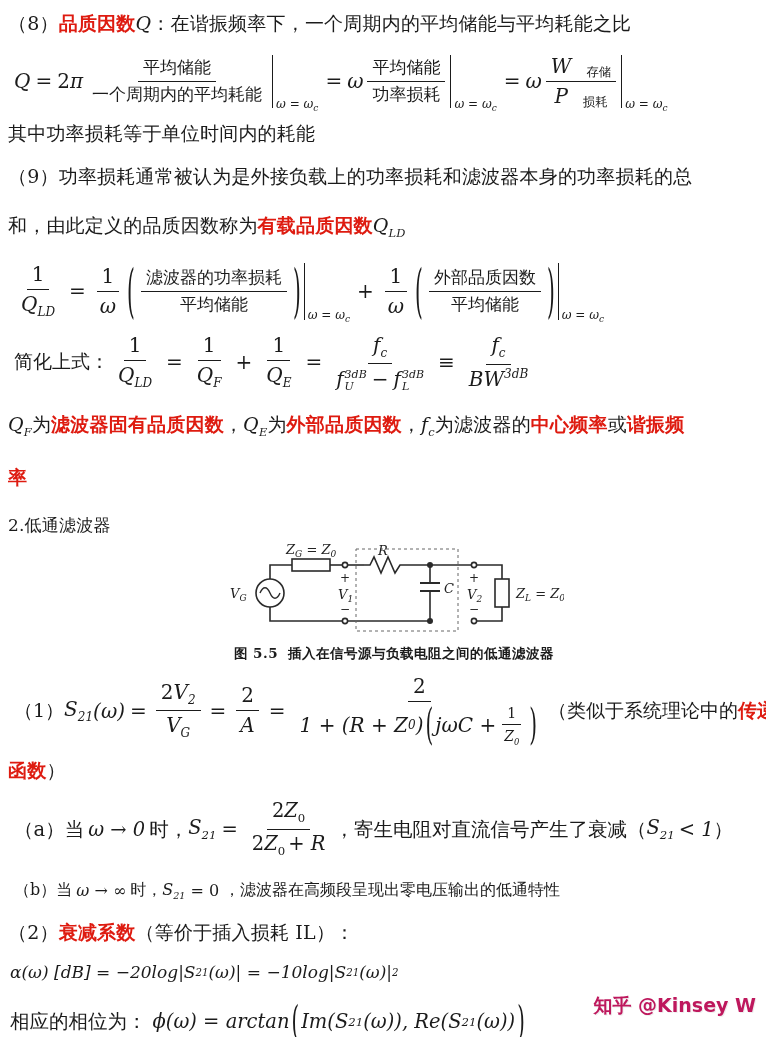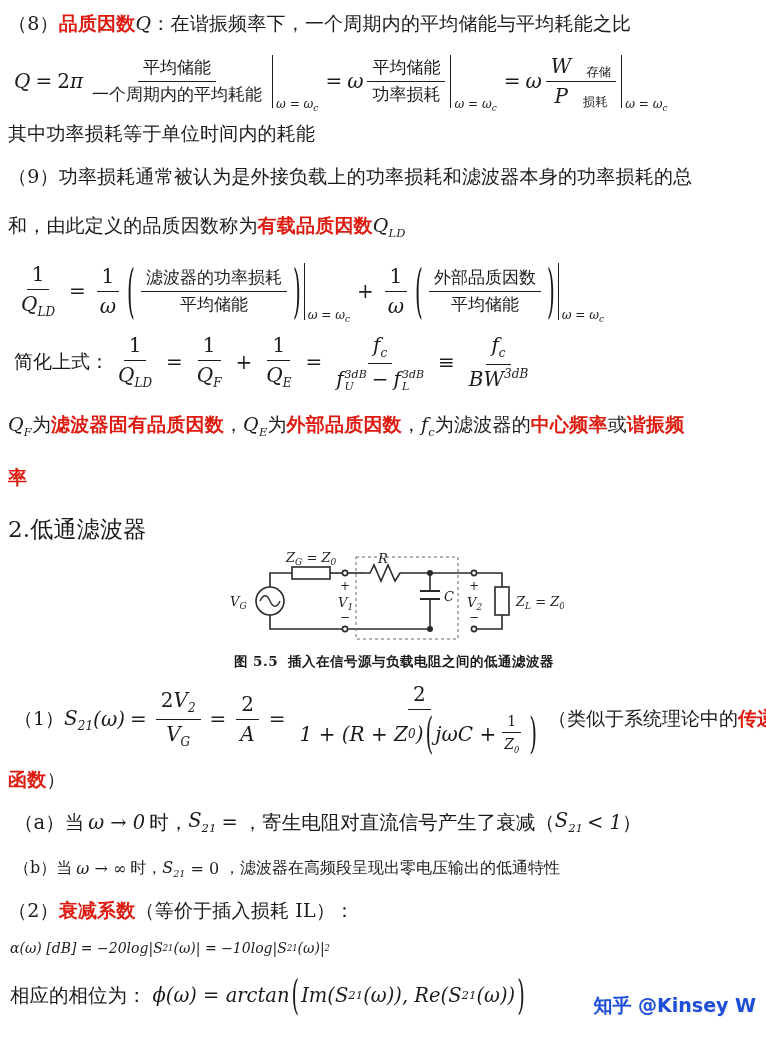--- a/index.html
+++ b/index.html
@@ -35,40 +35,40 @@
   .supsub{display:inline-flex;flex-direction:column;align-items:flex-start;font-size:11px;line-height:1.05;margin-left:1px;transform:translateY(2px);font-style:italic;}
   .cjk-small{font-size:0.62em;transform:translateY(3px);display:inline-block;font-style:normal;margin-left:15px;}
   
   .fig-wrap{width:340px;margin:6px auto 0;transform:translateX(14px);}
   .fig-caption{font-size:13.5px;font-weight:700;text-align:center;margin-top:2px;letter-spacing:0.5px;}
   .fig-caption .cap-no{margin-right:10px;}
   svg text{font-family:"DejaVu Serif","Liberation Serif",serif;font-style:italic;fill:#222;}
   .watermark{
     position:absolute;right:10px;bottom:18px;
     font-family:"DejaVu Sans","Liberation Sans",sans-serif;
-    font-size:19px;color:#1d4ed8;font-weight:700;
+    font-size:19px;color:#be185d;font-weight:700;
     text-shadow:1px 1px 0 #efefef;
     text-align:right;
   }
   
   .m-eqq{margin:18px 0 0 6px;}
   .m-power{margin-top:12px;}
   .m-p9a{margin-top:16px;}
   .m-p9b{margin-top:22px;}
   .m-eqqld{margin:22px 0 0 4px;}
   .m-simpl{margin:14px 0 8px 6px;}
   .m-qf{margin-top:20px;}
   .m-rate{margin-top:24px;}
-  .m-head{margin-top:22px;font-size:23px;}
+  .m-head{margin-top:22px;font-size:17px;}
   .m-s21{margin:12px 0 0 6px;}
   .m-hanshu{margin-top:10px;}
   .m-pa{margin:16px 0 0 6px;font-size:19.5px;}
   .m-pb{margin:22px 0 0 6px;font-size:16px;}
   .m-p2{margin-top:18px;}
-  .m-alpha{margin:16px 0 0 2px;font-size:14px;}
+  .m-alpha{margin:16px 0 0 2px;font-size:17px;}
   .m-phase{margin:26px 0 0 2px;font-size:19.5px;}
 </style>
 </head>
 <body>
 
 <div class="page">
 
   <div class="para">
     <span>（8）</span><span class="red">品质因数</span><span class="mi">Q</span><span>：在谐振频率下，一个周期内的平均储能与平均耗能之比</span>
   </div>
@@ -296,20 +296,24 @@
   <div class="para m-hanshu">
     <span class="red">函数</span><span>）</span>
   </div>
 
   <div class="mathline m-pa">
     <span>（a）当</span>
     <span class="mi" style="margin:0 4px">ω → 0</span>
     <span>时，</span>
     <span class="mi"><span>S</span><sub>21</sub></span>
     <span class="mo">=</span>
+    <span class="frac">
+      <span class="num"><span>2</span><span class="mi">Z</span><sub>0</sub></span>
+      <span class="den"><span>2</span><span class="mi">Z</span><sub>0</sub><span class="mi" style="margin-left:3px">+ R</span></span>
+    </span>
     <span>，</span>
     <span>寄生电阻对直流信号产生了衰减（</span>
     <span class="mi"><span>S</span><sub>21</sub></span>
     <span class="mi" style="margin-left:4px">&lt; 1</span>
     <span>）</span>
   </div>
 
   <div class="mathline m-pb">
     <span>（b）当</span>
     <span class="mi" style="margin:0 4px">ω → ∞</span>

